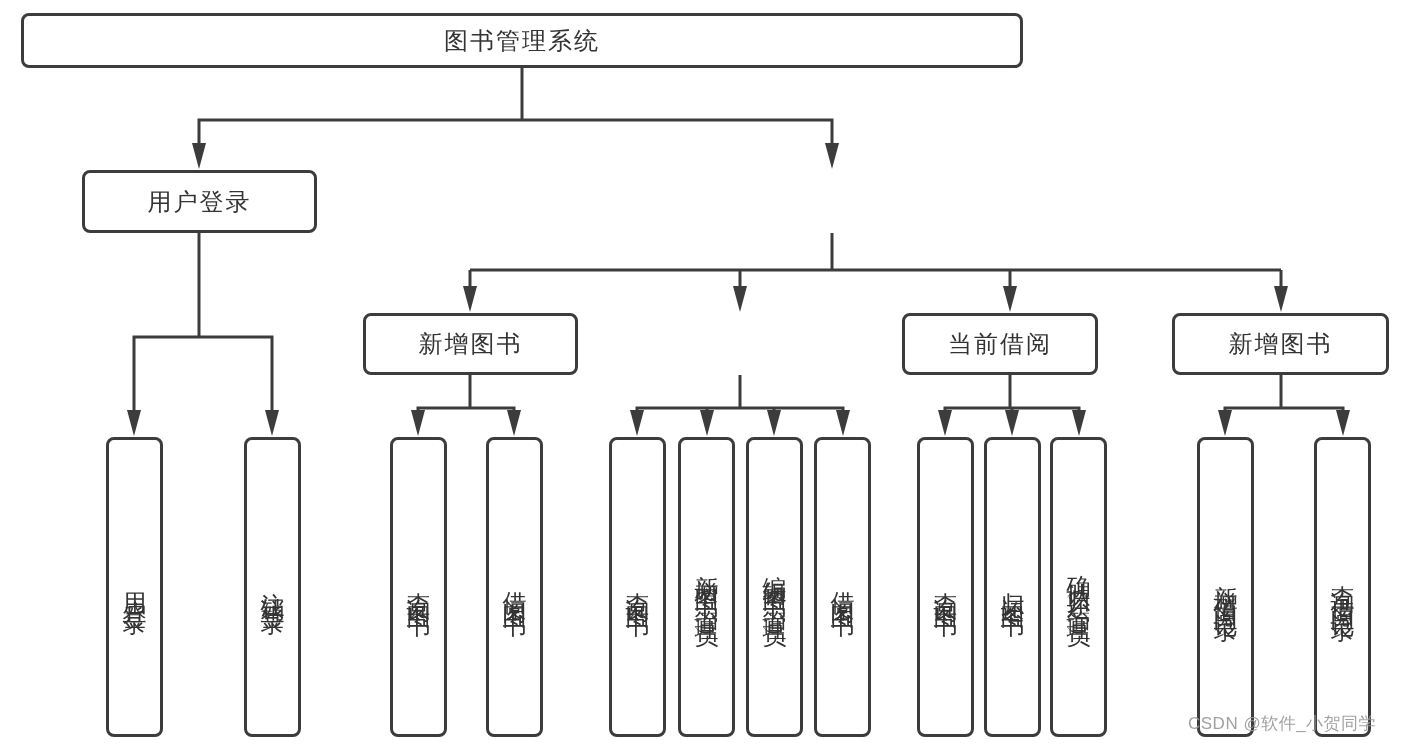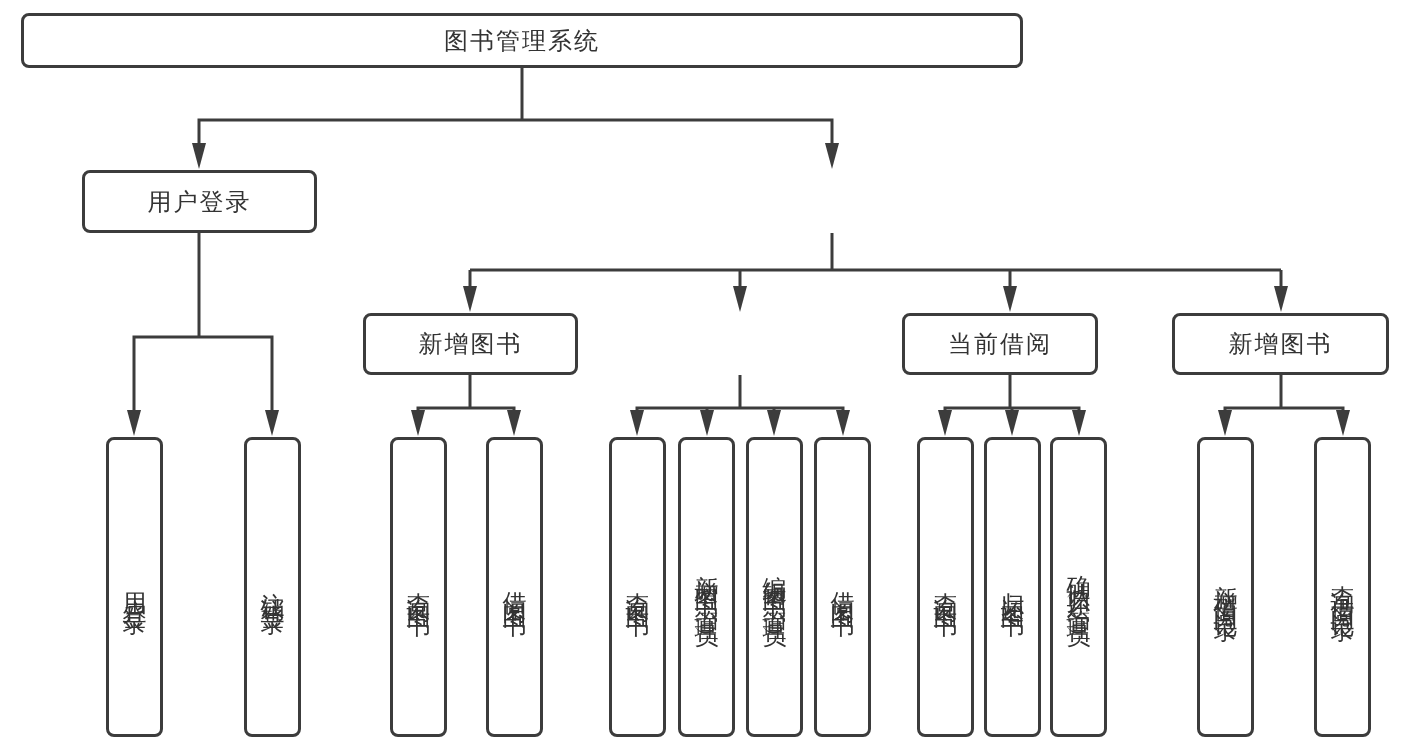--- a/index.html
+++ b/index.html
@@ -155,13 +155,14 @@
     <span class="vtxt">确认归还（管理员）</span>
   </div>
 
   <div class="node vnode" style="left:1197px;">
     <span class="vtxt">新增借阅记录</span>
   </div>
   <div class="node vnode" style="left:1314px;">
     <span class="vtxt">查询借阅记录</span>
   </div>
 
+  <div id="watermark">CSDN @软件_小贺同学</div>
 </div>
 
 </body></html>

